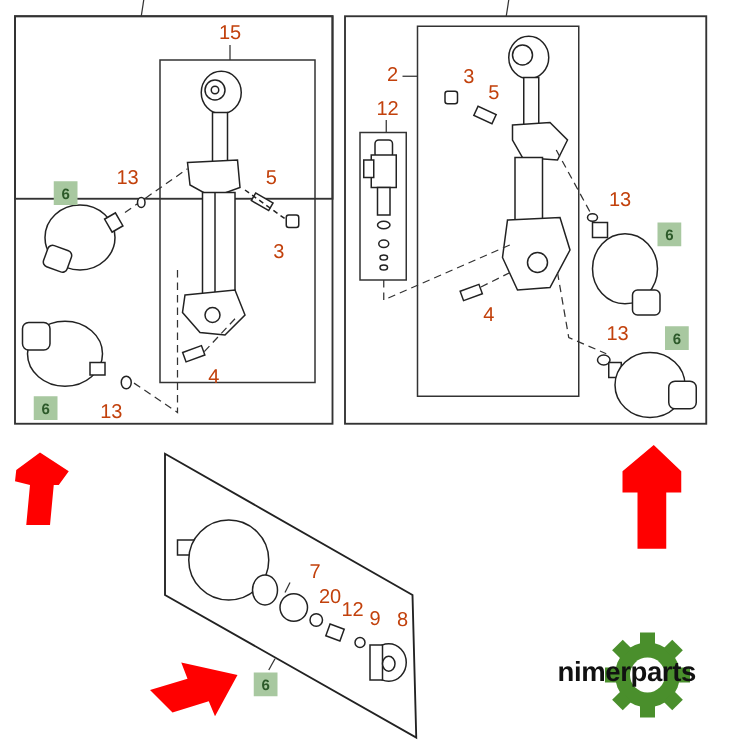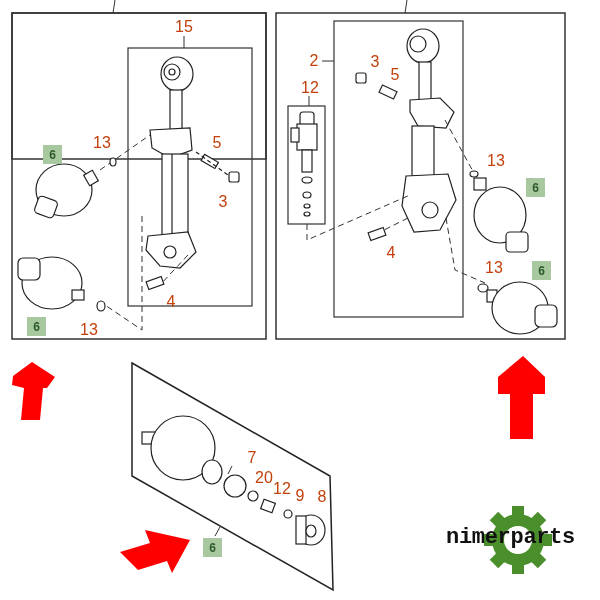--- a/index.html
+++ b/index.html
@@ -1,20 +1,20 @@
 <!DOCTYPE html>
 <html><head>
 <meta charset="utf-8">
 <style>
   html, body { margin:0; padding:0; background:#ffffff; }
   body { width:600px; height:600px; position:relative; overflow:hidden; font-family:"Liberation Sans", sans-serif; }
   #diagram { position:absolute; left:0; top:0; width:600px; height:600px; }
   .callout { position:absolute; font-family:"Liberation Sans", sans-serif; font-size:16px; font-weight:normal; color:#c2410c; line-height:1; transform:translate(-50%,-50%); }
   .tag { position:absolute; width:19px; height:19px; background:#a8c8a0; color:#2d5a2a; font-weight:bold; font-size:12px; display:flex; align-items:center; justify-content:center; font-family:"Liberation Sans", sans-serif; }
-  .logo { position:absolute; left:446px; top:527px; font-family:Liberation Mono, monospace; font-size:22px; font-weight:bold; color:#111; letter-spacing:-0.3px; line-height:1; }
+  .logo { position:absolute; left:446px; top:527px; font-family:Liberation Sans, sans-serif; font-size:22px; font-weight:bold; color:#111; letter-spacing:-0.3px; line-height:1; }
 </style>
 </head>
 <body>
 
 <svg id="diagram" viewBox="0 0 600 600" xmlns="http://www.w3.org/2000/svg">
 
   <line x1="115" y1="0" x2="113" y2="13" stroke="#333" stroke-width="1"></line>
   <line x1="407" y1="0" x2="405" y2="13" stroke="#333" stroke-width="1"></line>
 
   <g>

